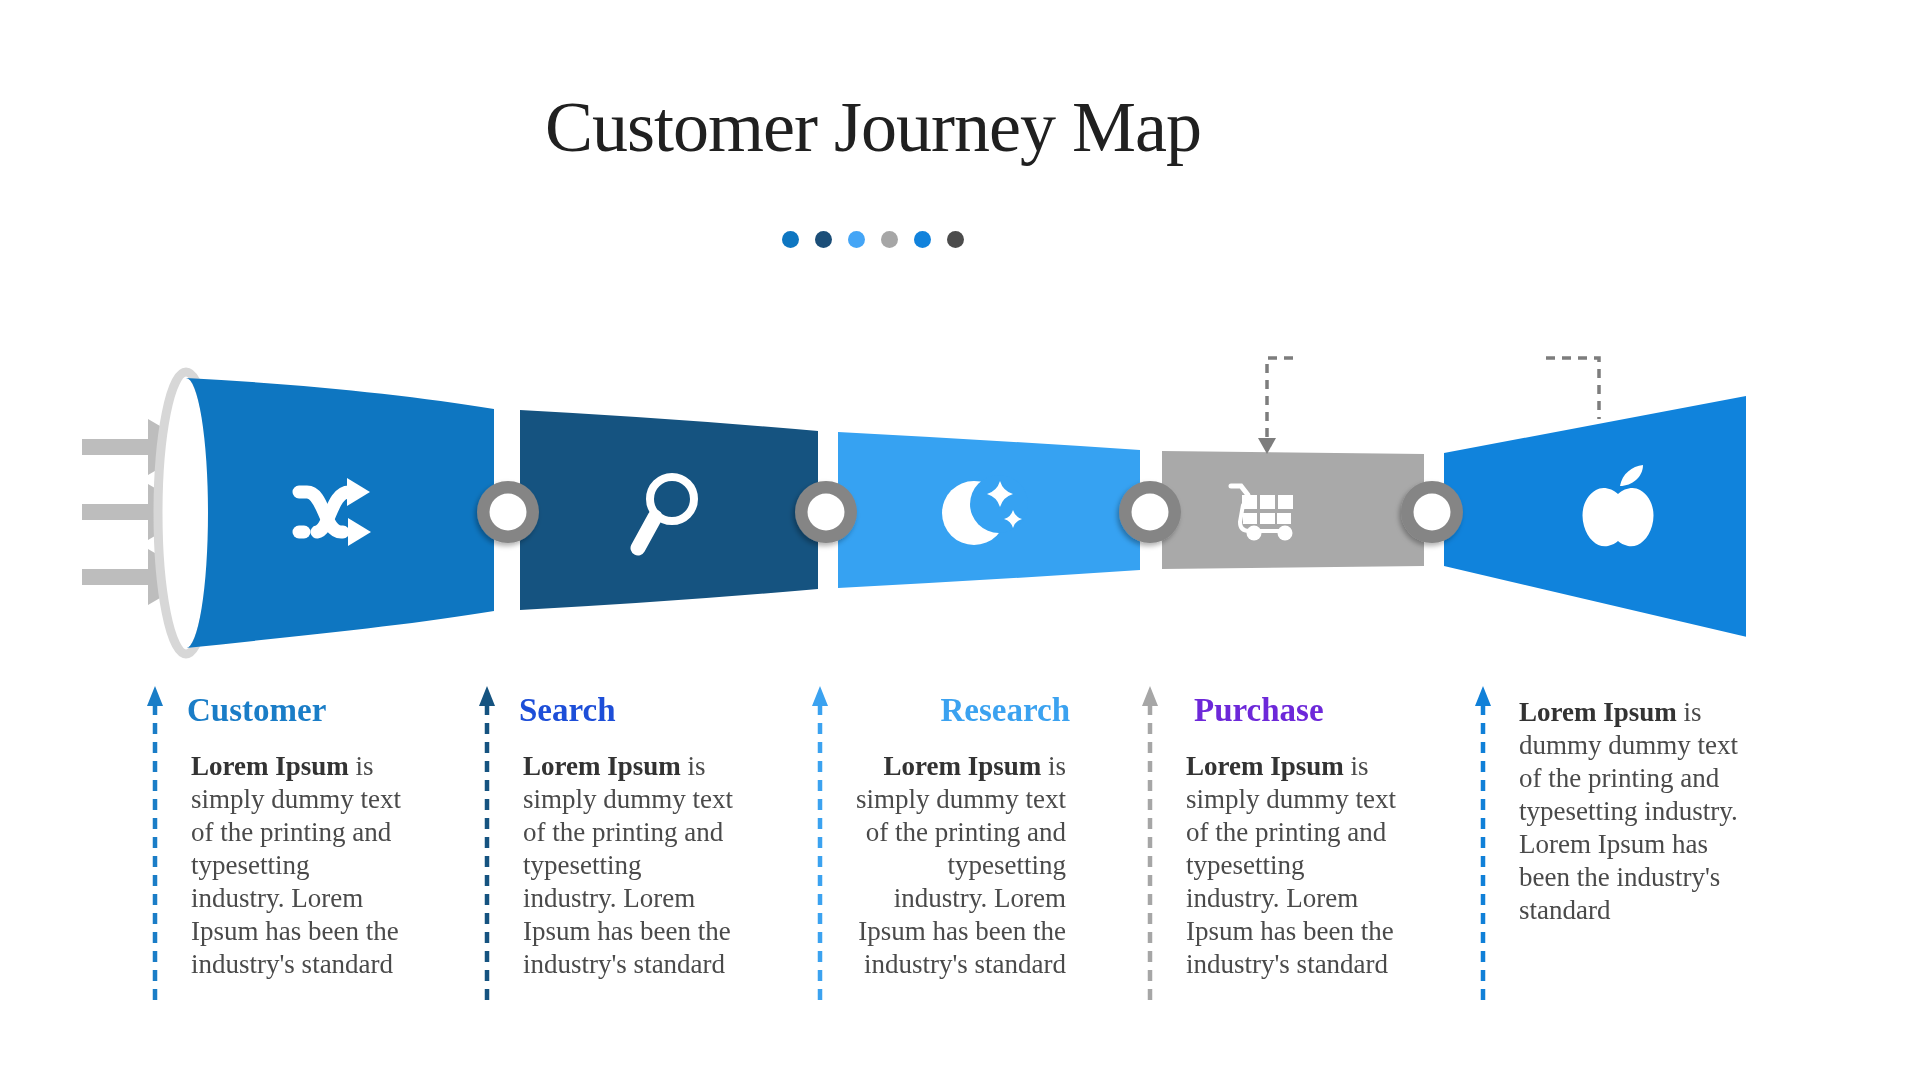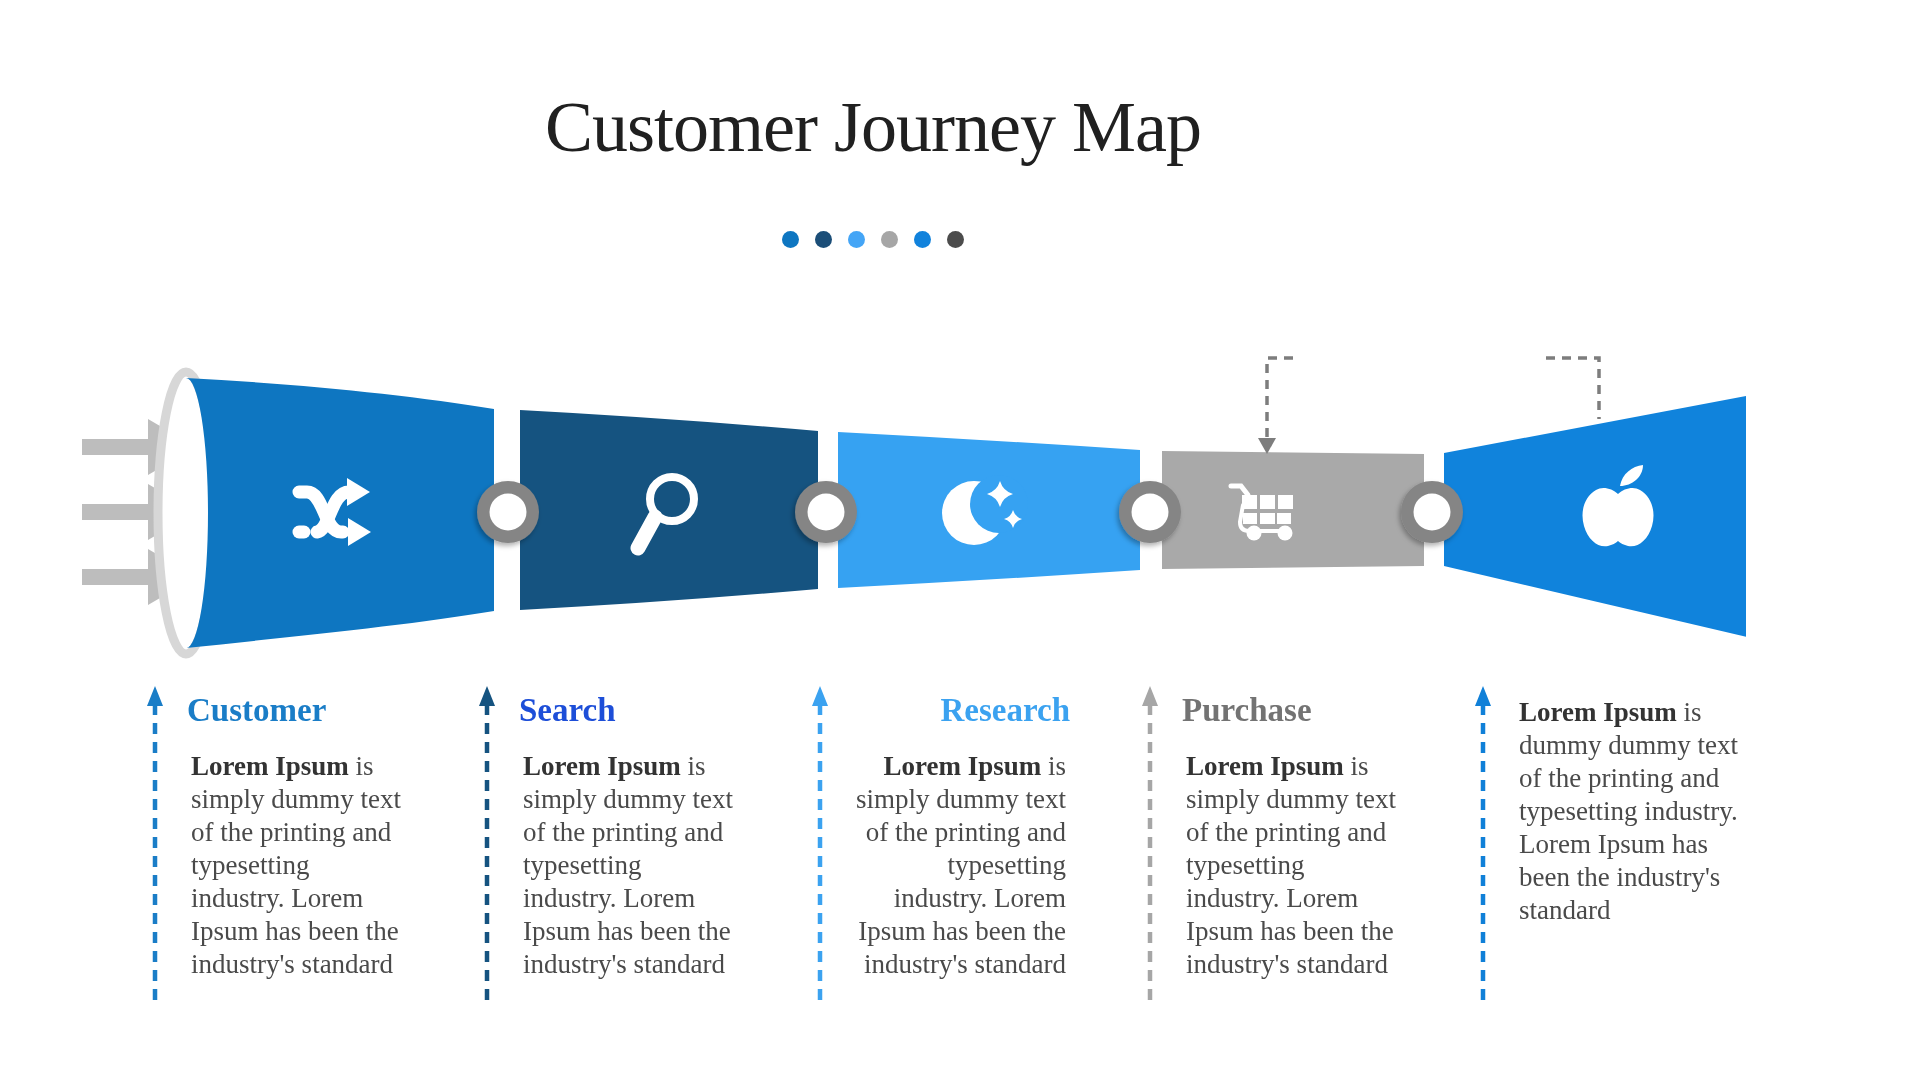--- a/index.html
+++ b/index.html
@@ -184,21 +184,21 @@
     <h3 style="color: rgb(59, 162, 240);">Research</h3>
     <p><b>Lorem Ipsum</b><span> is
 simply dummy text
 of the printing and
 typesetting
 industry. Lorem
 Ipsum has been the
 industry's standard</span></p>
   </div>
   <div class="col c4">
-    <h3 style="color: #737373;">Purchase</h3>
+    <h3 style="color: #6d28d9; margin-left: 12px;">Purchase</h3>
     <p><b>Lorem Ipsum</b><span> is
 simply dummy text
 of the printing and
 typesetting
 industry. Lorem
 Ipsum has been the
 industry's standard</span></p>
   </div>
   <div class="col c5">
     <p><b>Lorem Ipsum</b><span> is

